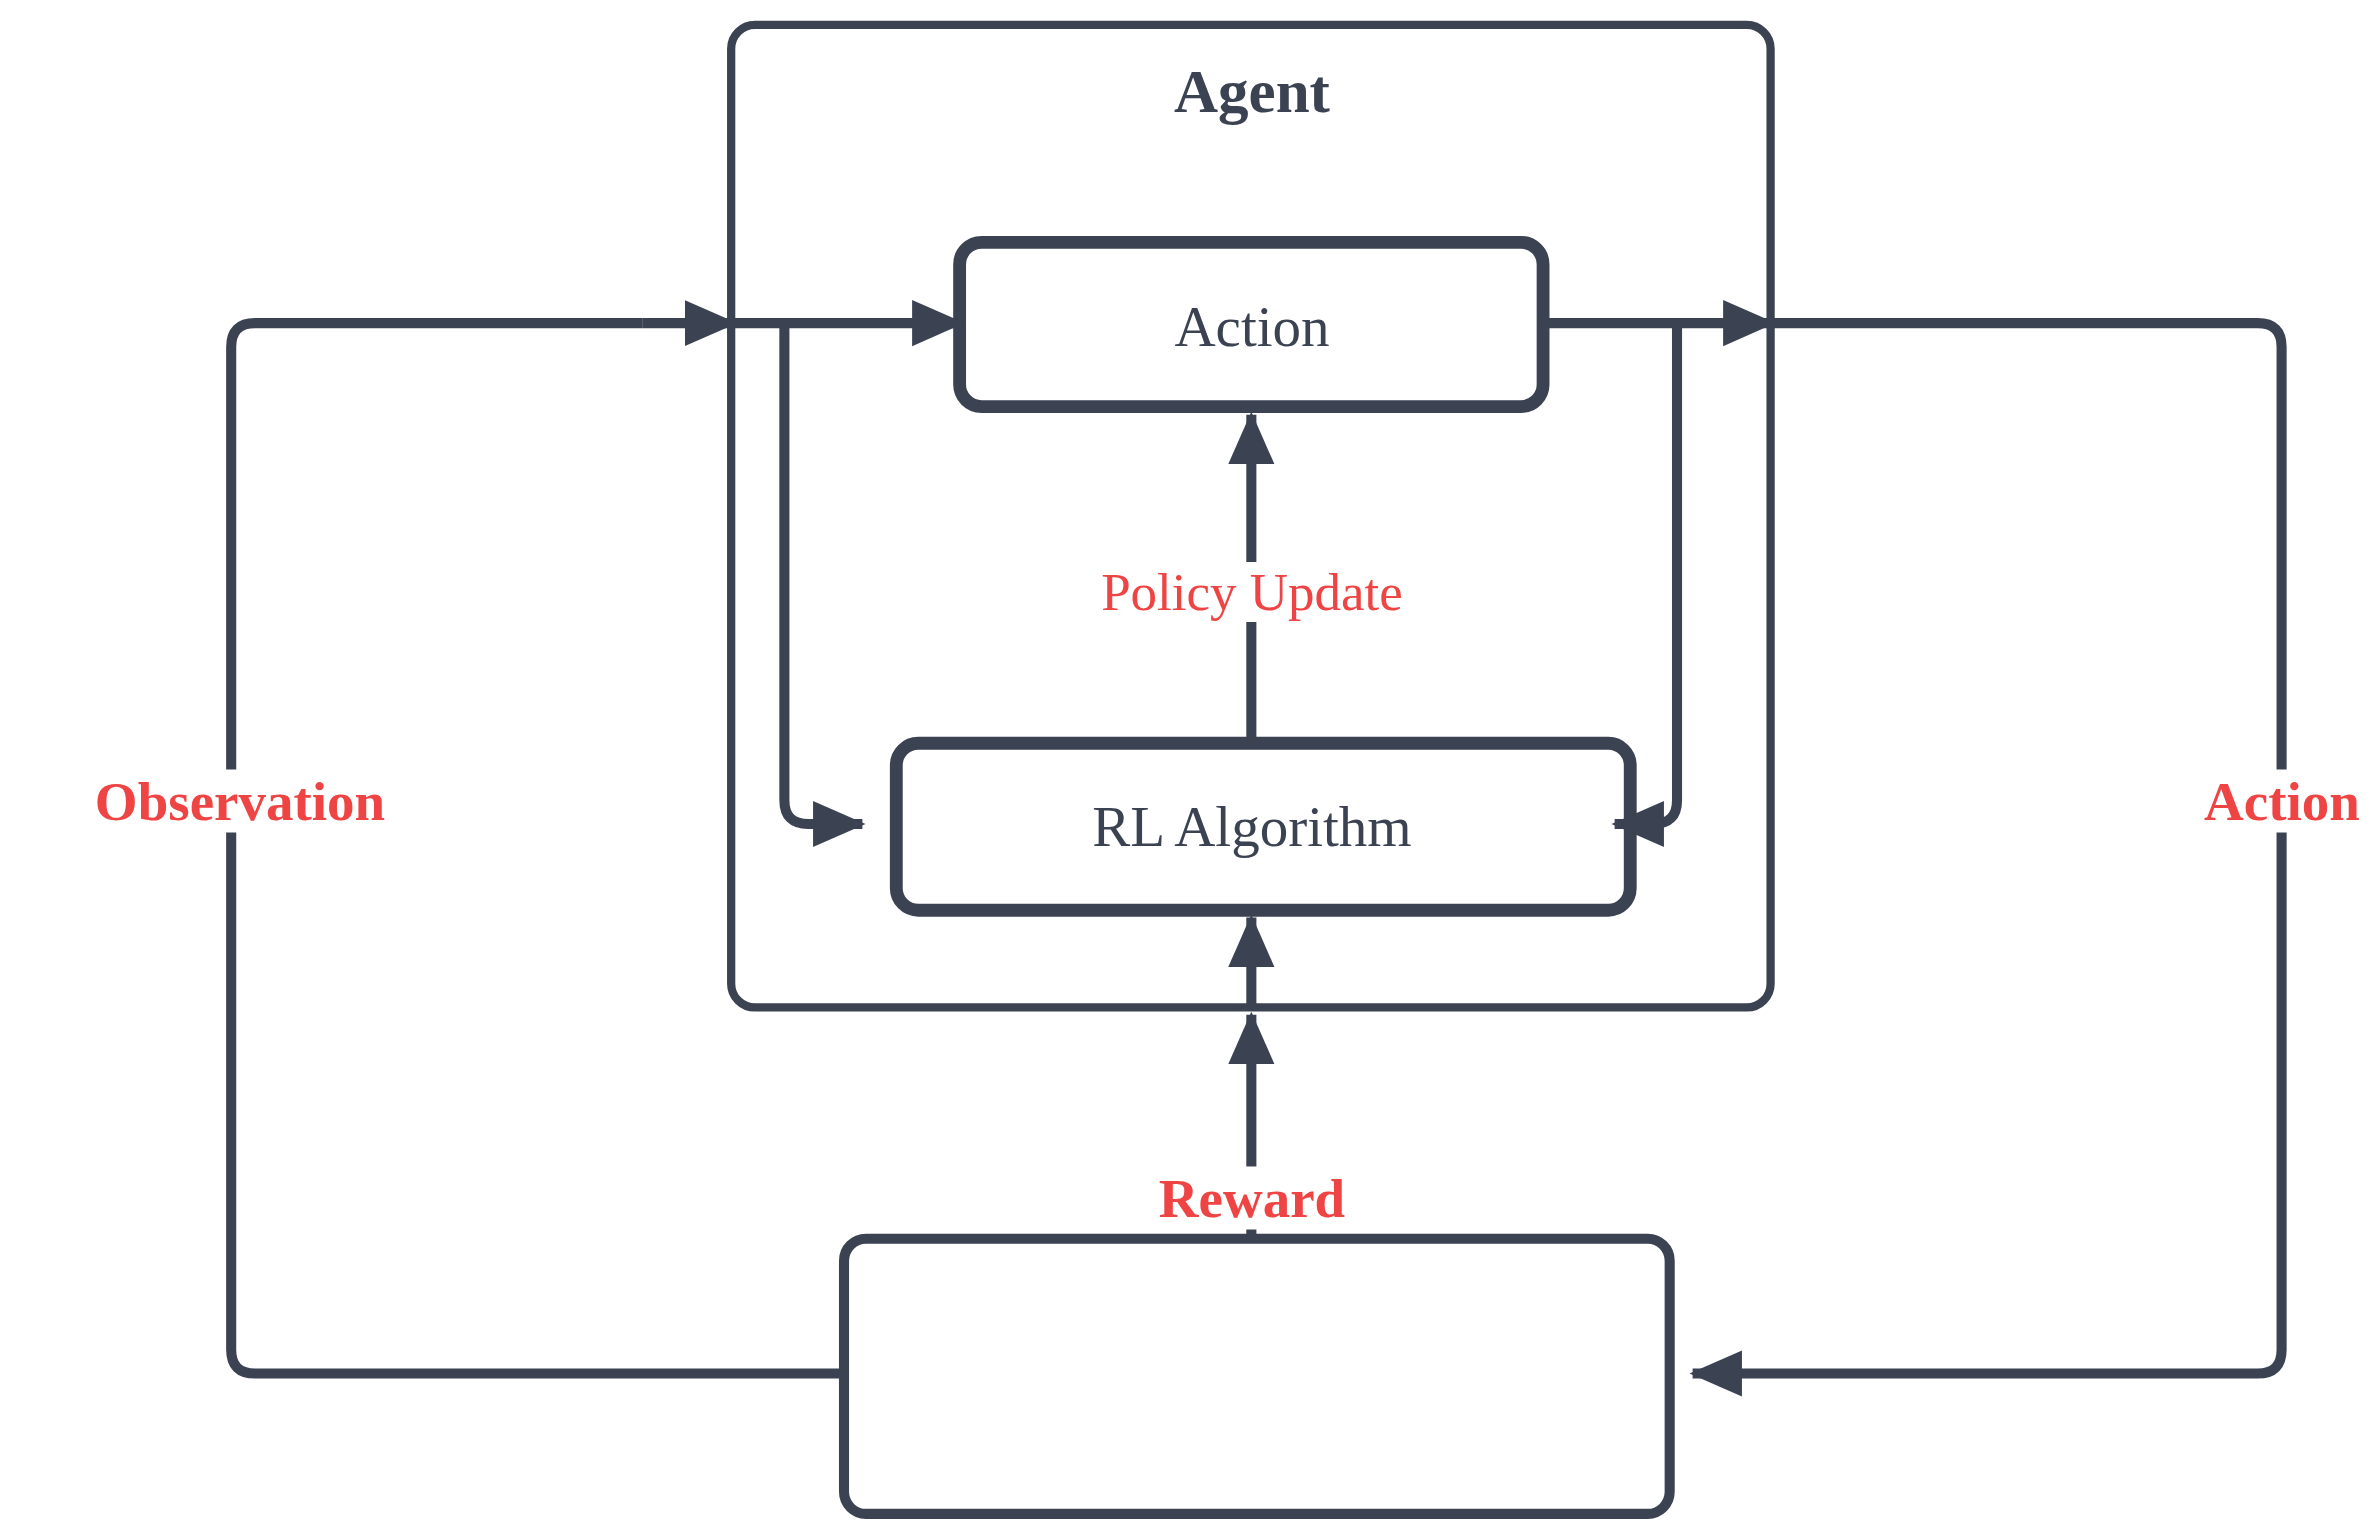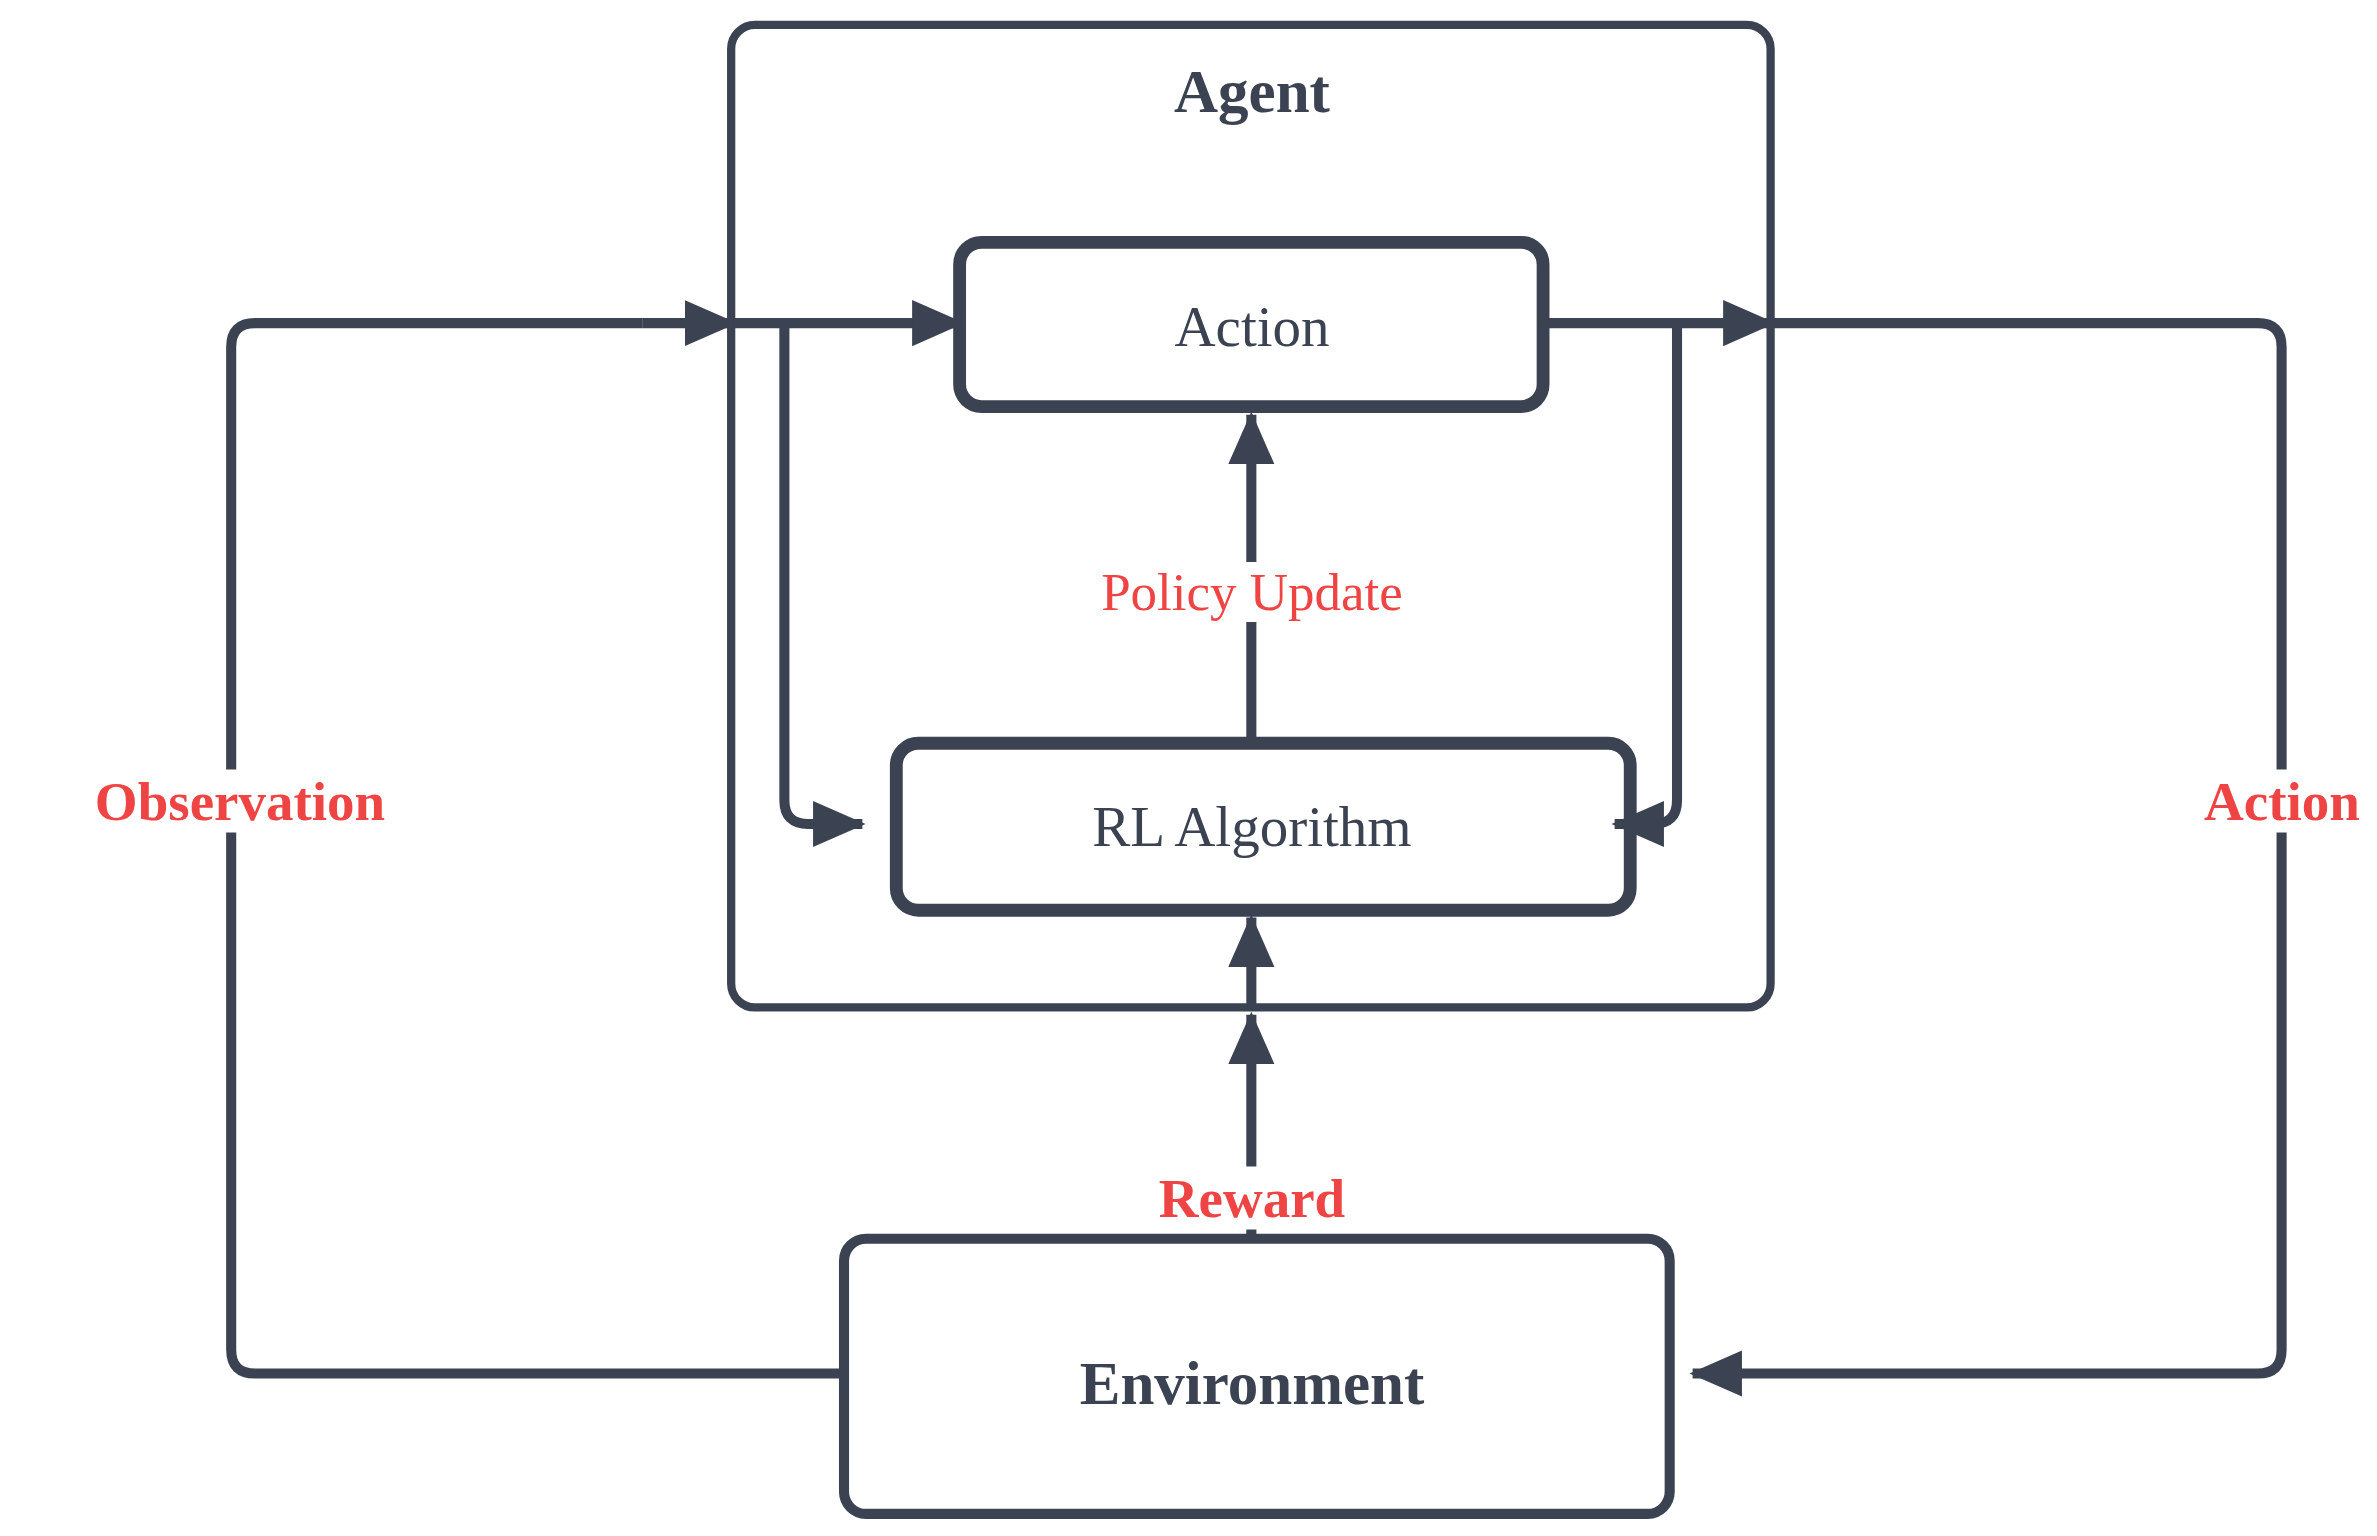--- a/index.html
+++ b/index.html
@@ -93,21 +93,20 @@
 
     </g>
   </svg>
 
   <div class="node-label lbl-agent">Agent</div>
 
   <div class="node-label lbl-policy">Action</div>
 
   <div class="node-label lbl-rl">RL Algorithm</div>
 
-  <div class="node-label lbl-env">Environment</div>
 
   <div class="edge-label lbl-observation">Observation</div>
 
   <div class="edge-label lbl-action">Action</div>
 
   <div class="edge-label lbl-policyupd">Policy Update</div>
 
   <div class="edge-label lbl-reward">Reward</div>
 
 </div>

